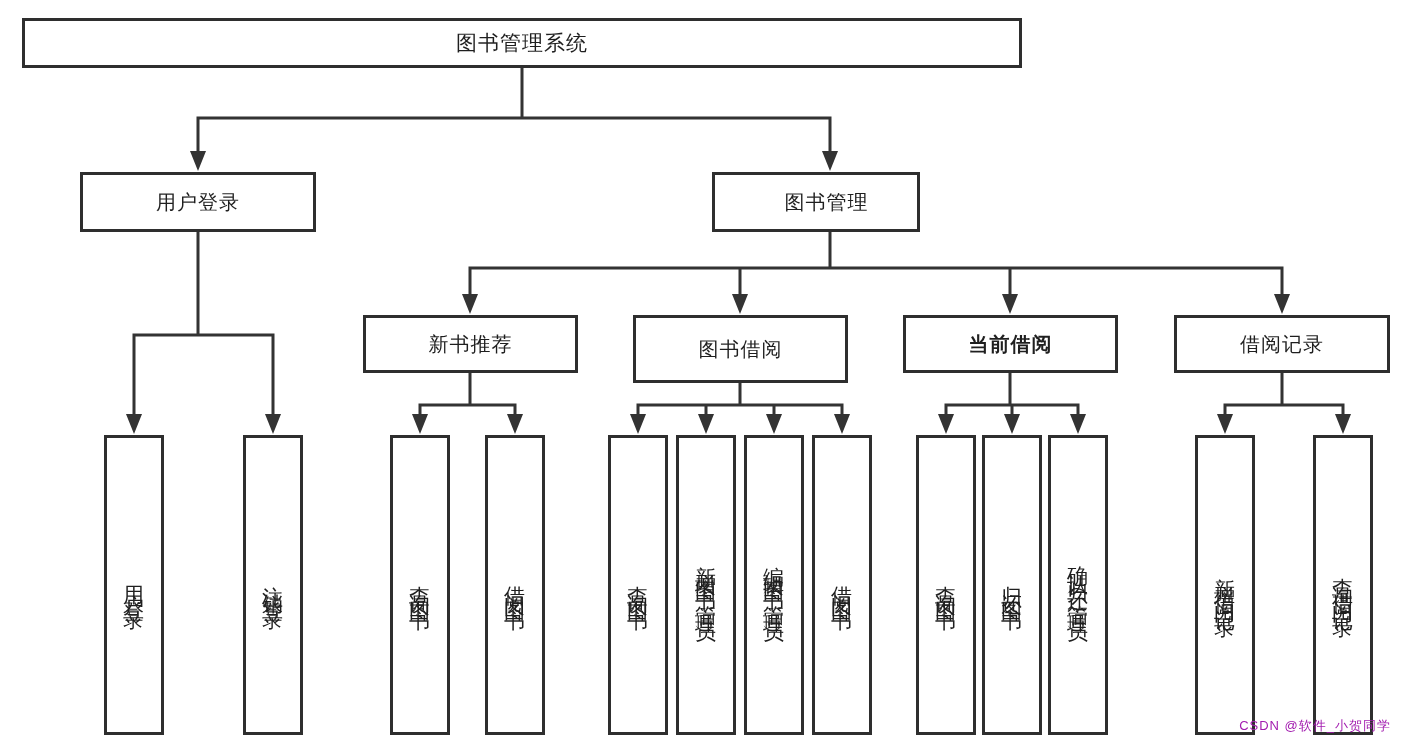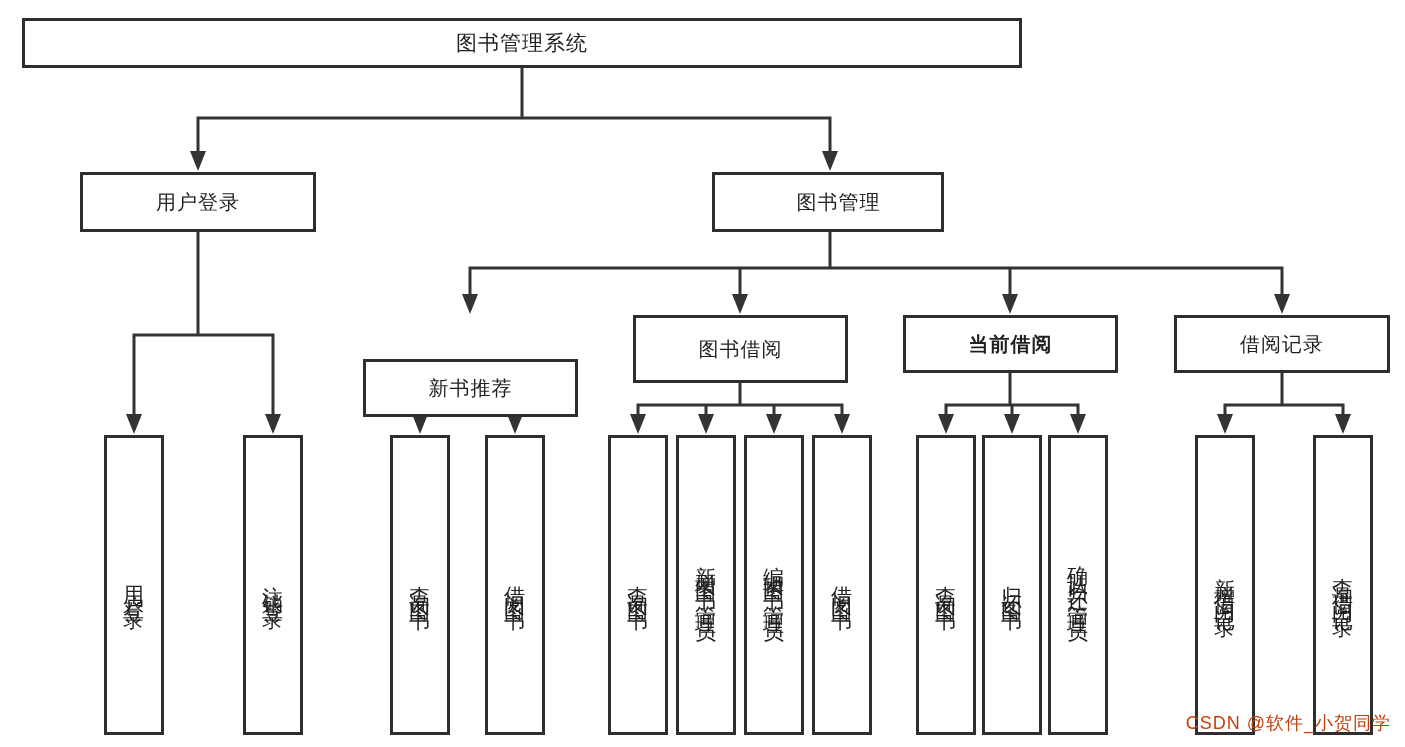--- a/index.html
+++ b/index.html
@@ -39,22 +39,22 @@
     text-orientation: mixed;
     font-size: 21px;
     letter-spacing: 8px;
     line-height: 1;
     white-space: nowrap;
   }
   .watermark {
     position: absolute;
     right: 14px;
     bottom: 12px;
-    color: #c2410c;
-    font-size: 18px;
+    color: #a21caf;
+    font-size: 13px;
     letter-spacing: 1px;
     white-space: nowrap;
   }
 </style>
 </head>
 <body>
 
 <div class="canvas">
 
   <svg class="connectors" viewBox="0 0 1405 747" xmlns="http://www.w3.org/2000/svg">
@@ -97,25 +97,25 @@
     </g>
   </svg>
 
   <div class="box root-box" style="left:22px; top:18px; width:1000px; height:50px;">
     <span class="h-label">图书管理系统</span>
   </div>
 
   <div class="box" style="left:80px; top:172px; width:236px; height:60px;">
     <span class="h-label">用户登录</span>
   </div>
-  <div class="box" style="left:712px; top:172px; width:232px; height:60px;padding-left:21px;">
+  <div class="box" style="left:712px; top:172px; width:208px; height:60px;padding-left:21px;">
     <span class="h-label">图书管理</span>
   </div>
 
-  <div class="box" style="left:363px; top:315px; width:215px; height:58px;margin-top:44px;">
+  <div class="box" style="left:363px; top:315px; width:215px; height:58px;">
     <span class="h-label">新书推荐</span>
   </div>
   <div class="box" style="left:633px; top:315px; width:215px; height:68px;">
     <span class="h-label">图书借阅</span>
   </div>
   <div class="box" style="left:903px; top:315px; width:215px; height:58px;font-weight:bold;">
     <span class="h-label">当前借阅</span>
   </div>
   <div class="box" style="left:1174px; top:315px; width:216px; height:58px;">
     <span class="h-label">借阅记录</span>

